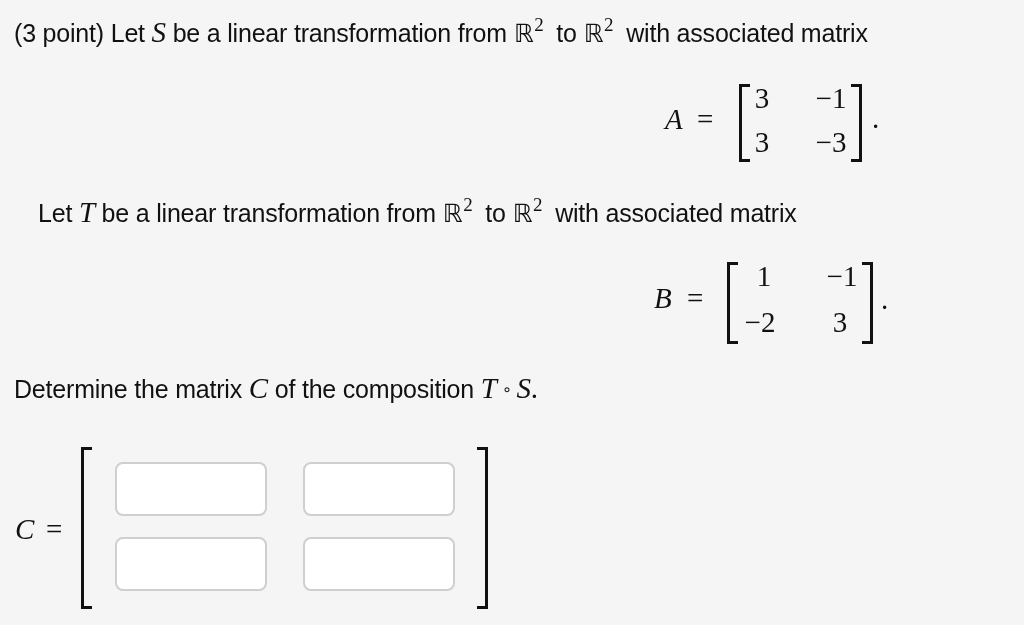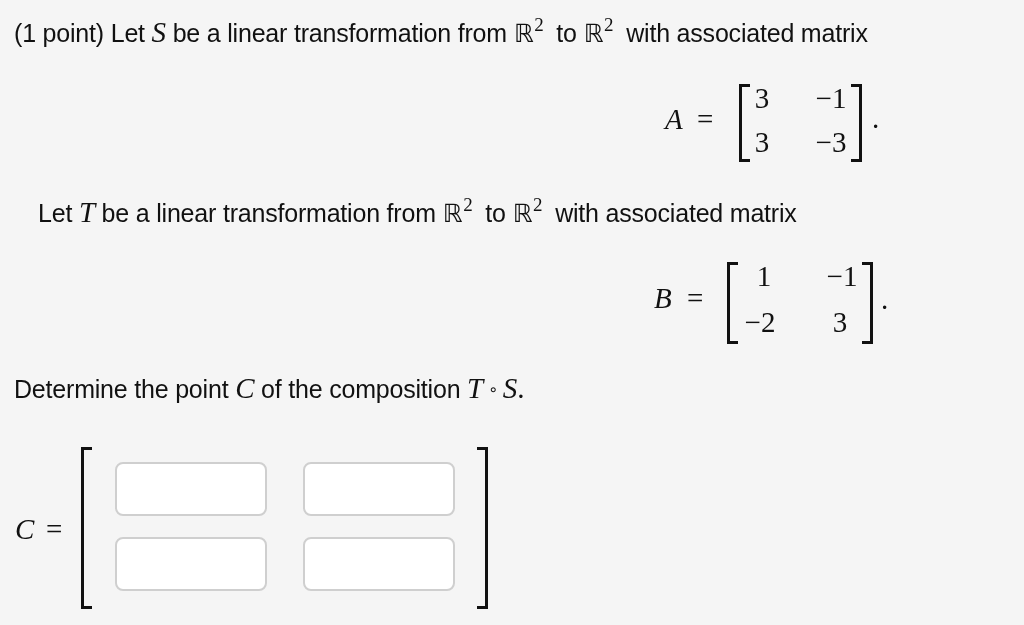--- a/index.html
+++ b/index.html
@@ -86,21 +86,21 @@
       font-family: "DejaVu Sans", sans-serif;
       font-size: 16px;
       vertical-align: 3px;
       margin: 0 5px;
     }
   </style>
 </head>
 <body>
 
 <div class="line" style="top:14px;">
-  <span>(1 point)</span>
+  <span>(3 point)</span>
   <span>Let</span>
   <span class="mi">S</span>
   <span>be a linear transformation from</span>
   <span class="bb">ℝ</span><span class="sup">2</span>
   <span>to</span>
   <span class="bb">ℝ</span><span class="sup">2</span>
   <span>with associated matrix</span>
 </div>
 
 <div class="matrix-block" style="left:0; top:0;">
@@ -131,21 +131,21 @@
   <div class="bracket left" style="left:727px; top:262px; height:76px;"></div>
   <span class="cell" style="left:734px; top:260px;">1</span>
   <span class="cell" style="left:812px; top:260px;">−1</span>
   <span class="cell" style="left:730px; top:306px;">−2</span>
   <span class="cell" style="left:810px; top:306px;">3</span>
   <div class="bracket right" style="left:862px; top:262px; height:76px;"></div>
   <span class="dot" style="left:881px; top:283px;">.</span>
 </div>
 
 <div class="line" style="top:372px;">
-  <span>Determine the point</span>
+  <span>Determine the matrix</span>
   <span class="mi">C</span>
   <span>of the composition</span>
   <span class="mi">T</span><span class="circ">∘</span><span class="mi">S</span><span class="serif" style="font-size:29px;">.</span>
 </div>
 
 <div class="matrix-block" style="left:0; top:0;">
   <span class="mat-label" style="left:15px; top:513px;">C</span>
   <span class="eq" style="left:46px; top:513px;">=</span>
   <div class="bracket left" style="left:81px; top:447px; height:156px;"></div>
   <input class="input-cell" type="text" style="left: 115px; top: 462px;" placeholder="">

